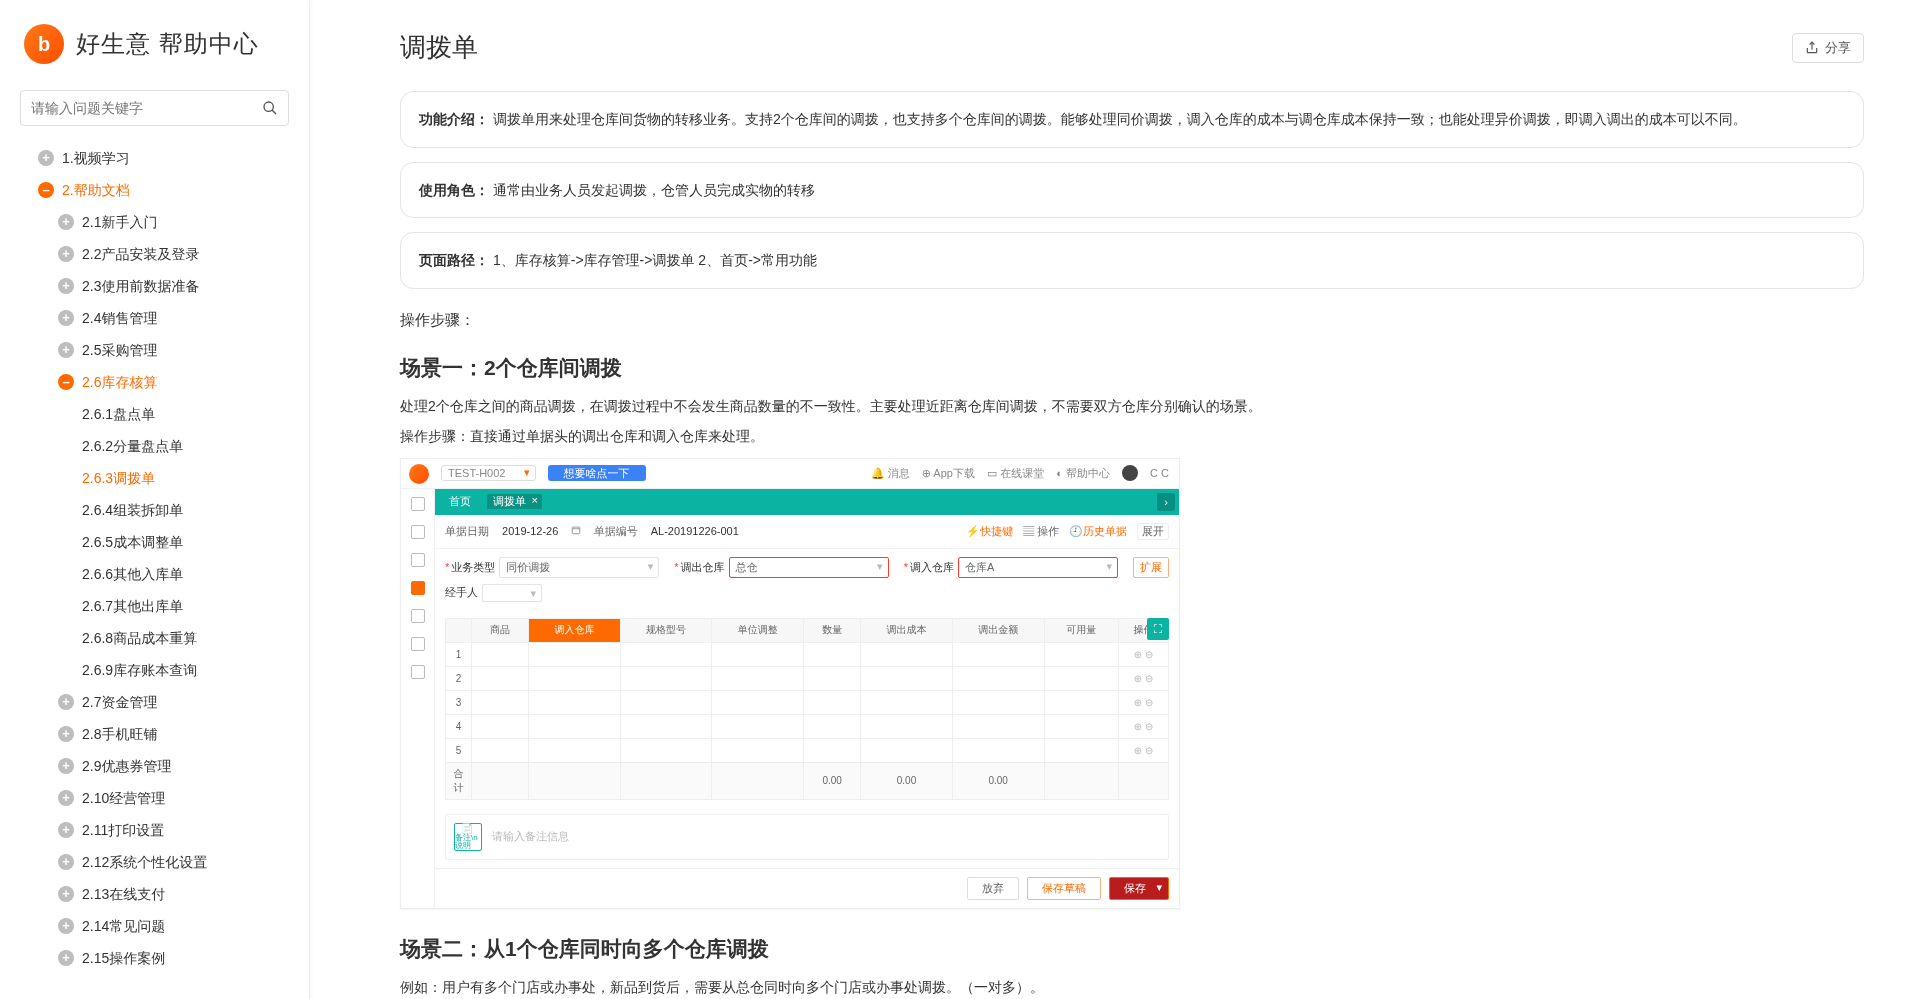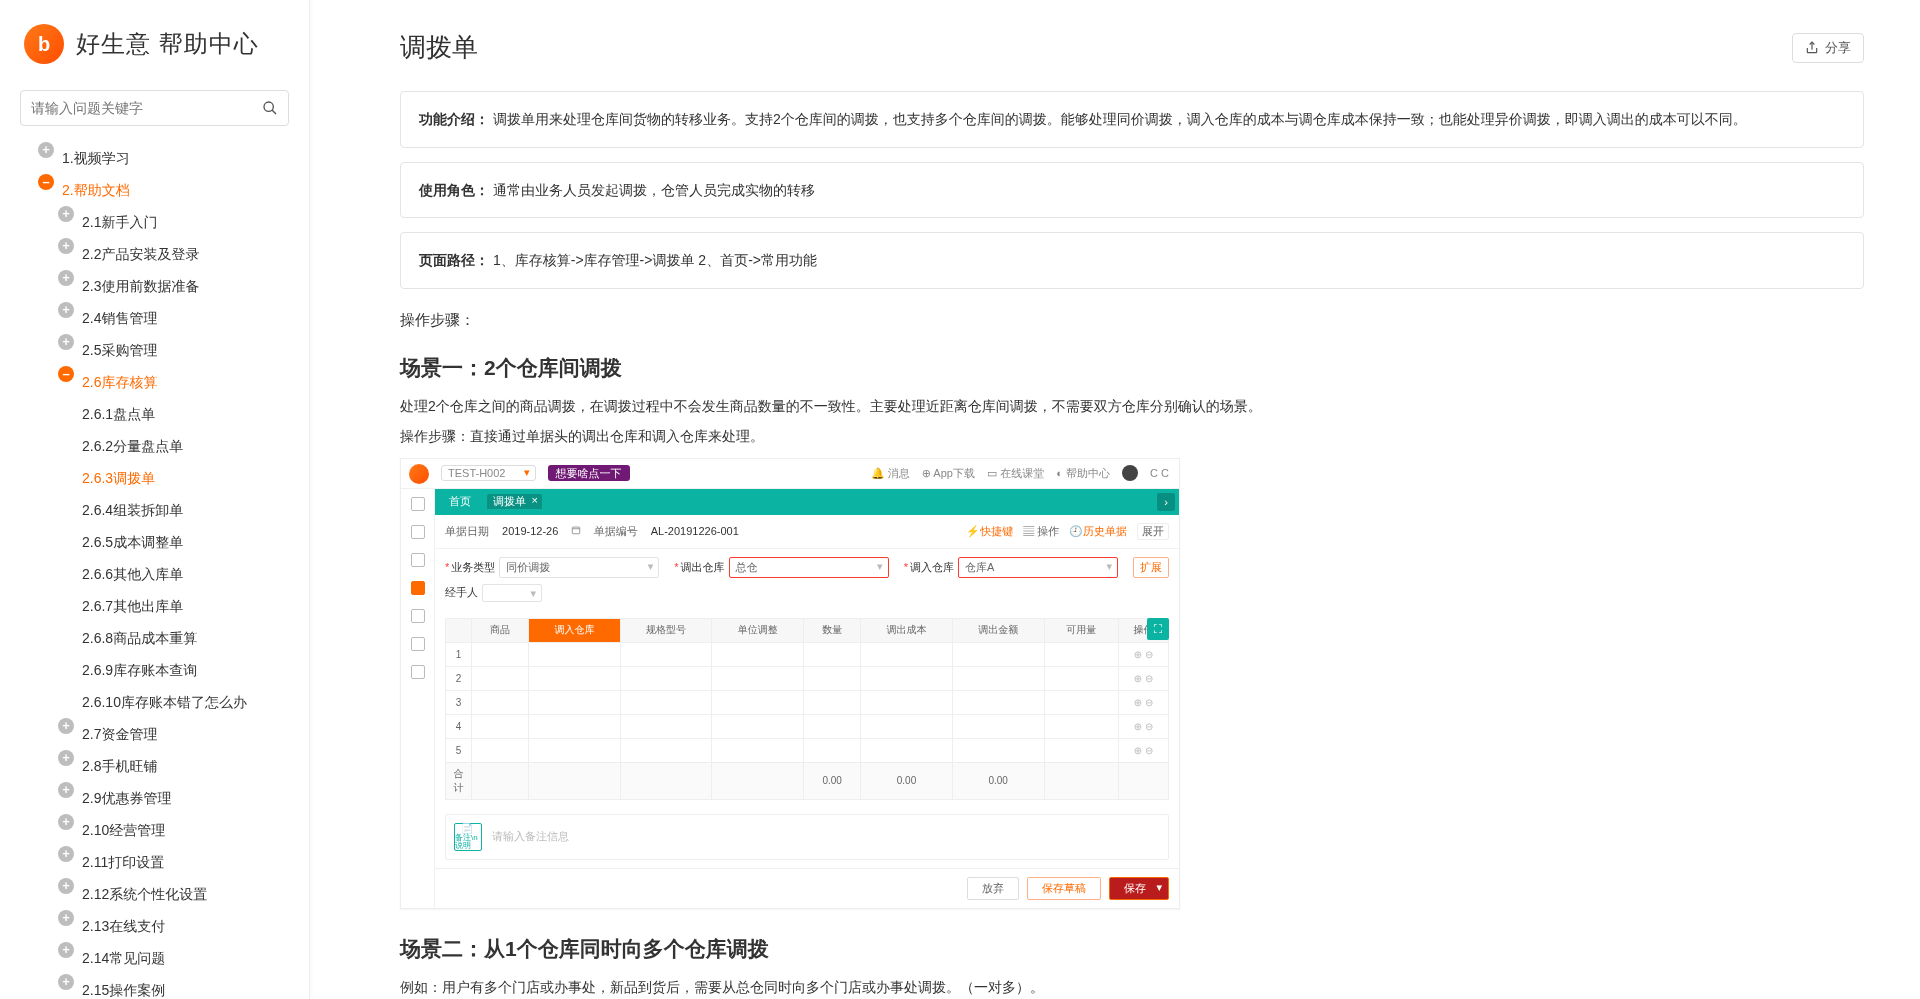--- a/index.html
+++ b/index.html
@@ -27,21 +27,21 @@
       height:36px; padding:0 10px;
     }
     .search-box input{
       flex:1; border:none; outline:none; font-size:14px; background:transparent;
     }
     .search-box .mag{ width:16px; height:16px; color:#555; }
 
     .tree{ list-style:none; }
     .tree li{ line-height:32px; }
     .tree .row{
-      display:flex; gap:8px; cursor:pointer;
+      display:flex; align-items:center; gap:8px; cursor:pointer;
       padding:0 20px; white-space:nowrap;
     }
     .tree .row.lvl1{ padding-left:38px; }
     .tree .row.lvl2{ padding-left:58px; }
     .tree .row.lvl3{ padding-left:82px; }
     .tree .bullet{
       width:16px; height:16px; border-radius:50%;
       display:flex; align-items:center; justify-content:center;
       font-size:13px; font-weight:700;
     }
@@ -61,21 +61,21 @@
       padding-bottom:26px;
     }
     .page-title{ font-size:26px; font-weight:500; color:#333; }
     .share-btn{
       border:1px solid #ddd; border-radius:4px; background:#fff;
       padding:5px 12px; font-size:13px; color:#555;
       display:flex; align-items:center; gap:6px; cursor:pointer;
     }
 
     .info-box{
-      border:1px solid #e4e4e4; border-radius:4px;
+      border:1px solid #e4e4e4; border-radius:13px;
       padding:14px 18px; margin-bottom:14px; font-size:14px; line-height:1.9;
     }
     .info-box .lbl{ font-weight:600; margin-right:4px; }
 
     .steps h4{ font-size:15px; font-weight:500; margin-top:22px; }
     .steps .scene{ font-weight:600; margin-top:24px; margin-bottom:10px; font-size:21px; }
     .steps p{ line-height:2; font-size:14px; margin-bottom:2px; }
 
     
     .mock{
@@ -86,21 +86,21 @@
     .mock-top{
       height:30px; display:flex; align-items:center; justify-content:space-between;
       padding:0 10px 0 40px; border-bottom:1px solid #f0f0f0;
     }
     .mock-logo{
       position:absolute; left:8px; top:5px; width:20px; height:20px; border-radius:50%;
       background:linear-gradient(135deg,#ff7a18,#ff4d00);
     }
     .mock-top .sel{ border:1px solid #ddd; color:#888; padding:1px 30px 1px 6px; border-radius:3px; position:relative;}
     .mock-top .sel::after{content:"▾"; position:absolute; right:6px; color:#ff6a00;}
-    .mock-top .btn{ background:#701a75; color:#fff; border-radius:3px; padding:2px 8px; margin-left:8px;}
+    .mock-top .btn{ background:#3b82f6; color:#fff; border-radius:3px; padding:2px 16px; margin-left:8px;}
     .mock-top .right{ display:flex; gap:12px; align-items:center; color:#888;}
     .mock-top .right span{position:relative;}
     .mock-top .dot{ position:absolute; top:-3px; right:-6px; width:6px; height:6px; background:#ff3b30; border-radius:50%;}
     .avatar{width:16px;height:16px;border-radius:50%;background:#444;display:inline-block;}
 
     .mock-left{
       position:absolute; left:0; top:30px; bottom:0; width:34px;
       background:#fff; border-right:1px solid #f0f0f0;
       display:flex; flex-direction:column; align-items:center; gap:14px; padding-top:8px;
     }
@@ -279,25 +279,20 @@
                 </div>
               </li>
             <li>
                 <div class="row lvl3">
                   <span>2.6.8商品成本重算</span>
                 </div>
               </li>
             <li>
                 <div class="row lvl3">
                   <span>2.6.9库存账本查询</span>
-                </div>
-              </li>
-            <li>
-                <div class="row lvl3">
-                  <span>2.6.10库存账本错了怎么办</span>
                 </div>
               </li>
           </ul>
         </li>
         <li>
             <div class="row lvl2">
               <span class="bullet plus"></span>
               <span>2.7资金管理</span>
             </div>
           </li>

